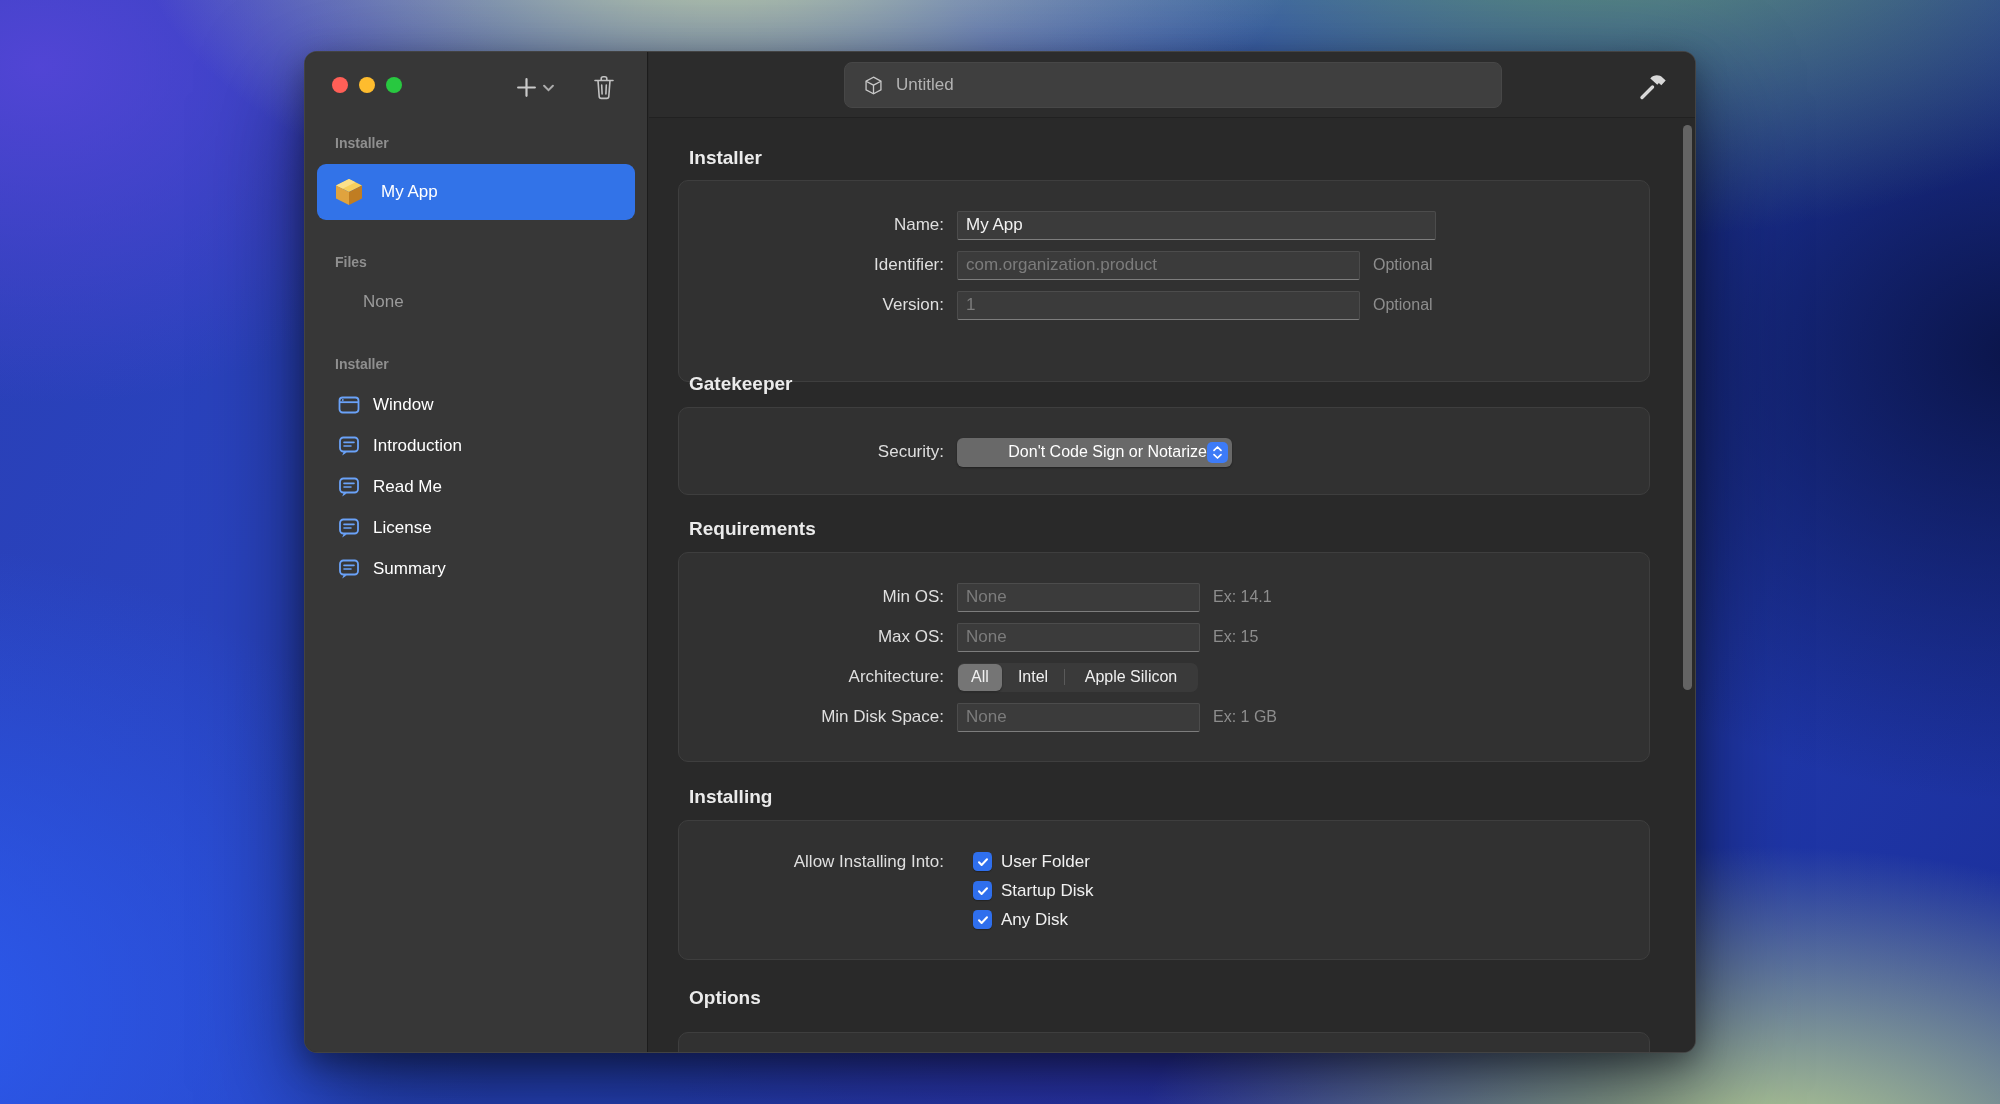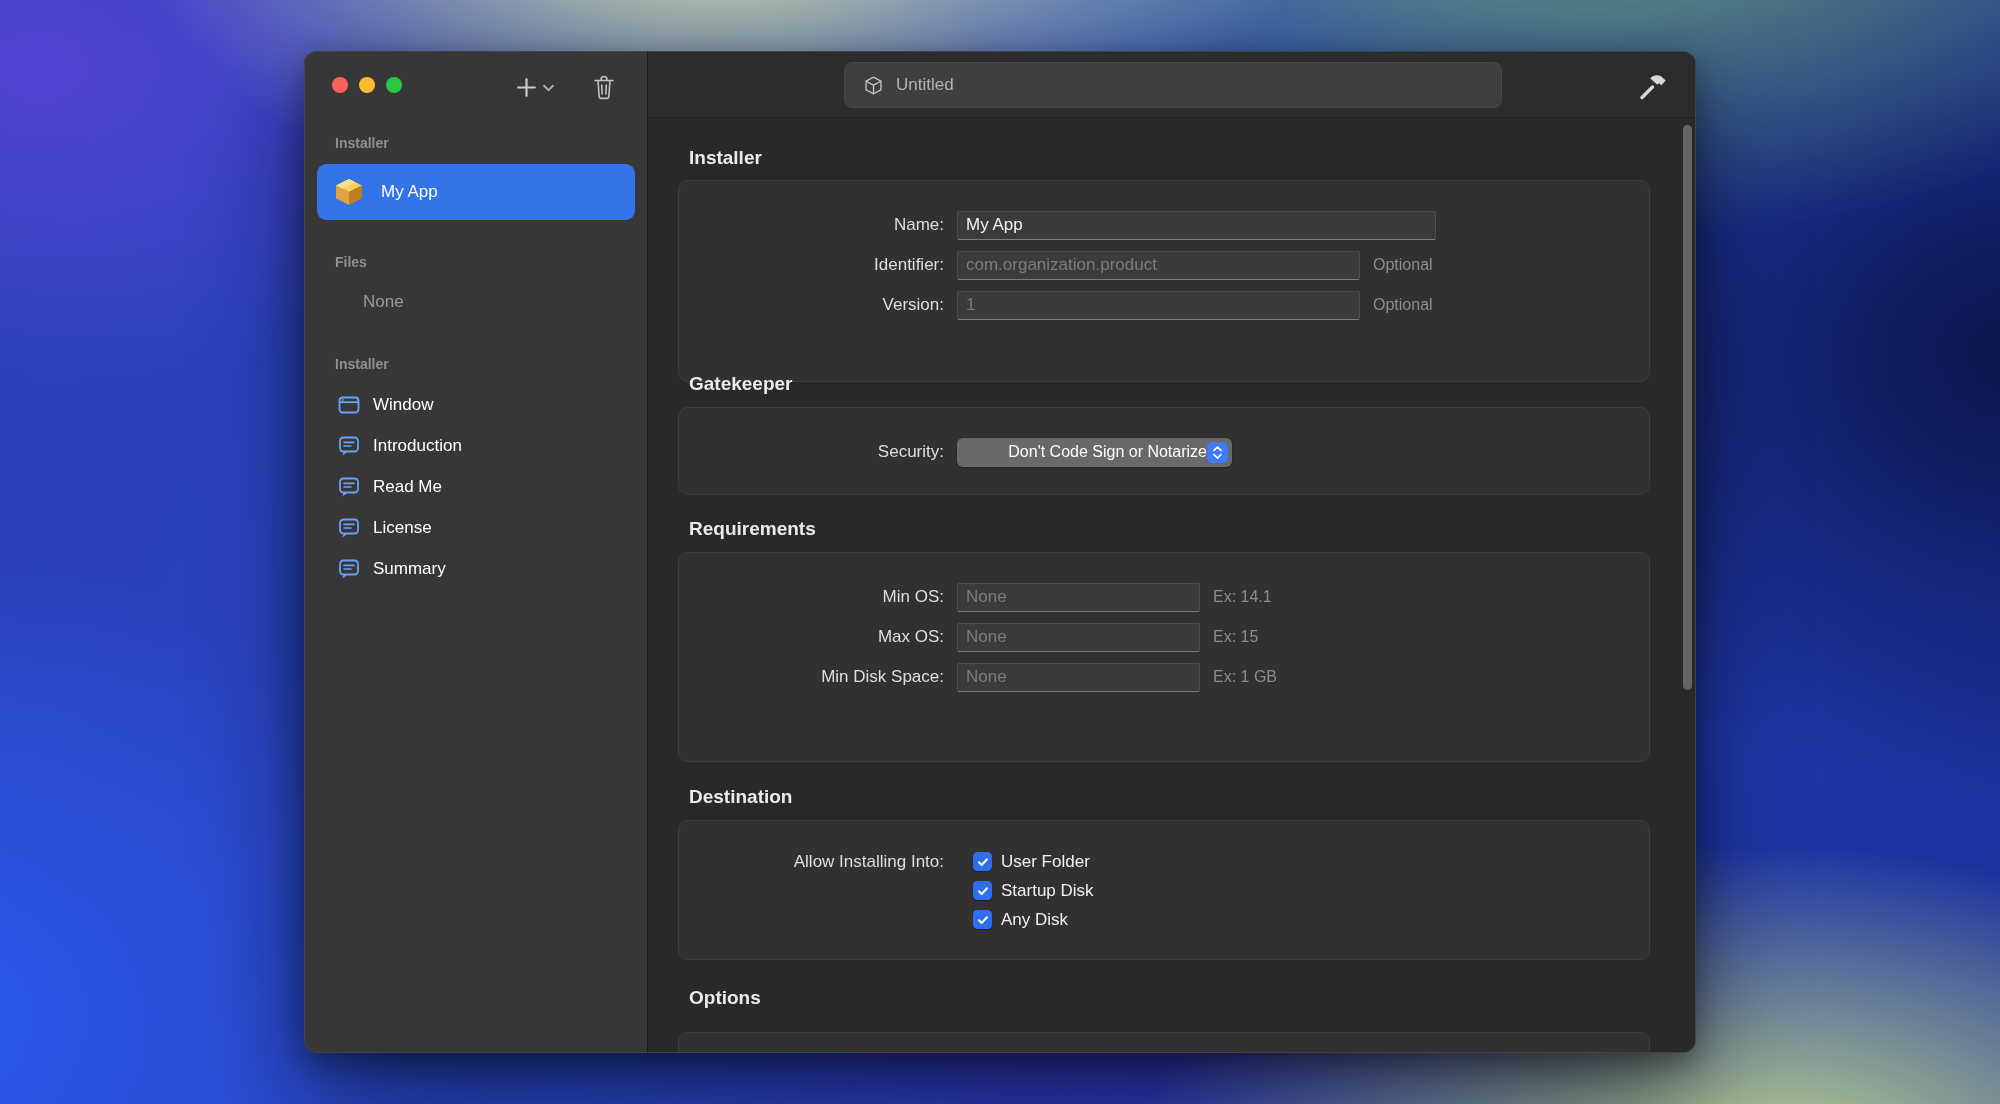--- a/index.html
+++ b/index.html
@@ -258,27 +258,36 @@
             <div class="form-label">Min OS:</div>
             <input class="tf tf-sm" type="text" placeholder="None" style="">
             <span class="note">Ex: 14.1</span>
           </div>
           <div class="form-row">
             <div class="form-label">Max OS:</div>
             <input class="tf tf-sm" type="text" placeholder="None" style="">
             <span class="note">Ex: 15</span>
           </div>
           <div class="form-row">
+            <div class="form-label">Architecture:</div>
+            <div class="segmented">
+              <button class="seg seg-all selected">All</button>
+              <button class="seg seg-intel">Intel</button>
+              <span class="seg-sep"></span>
+              <button class="seg seg-as">Apple Silicon</button>
+            </div>
+          </div>
+          <div class="form-row">
             <div class="form-label">Min Disk Space:</div>
             <input class="tf tf-sm" type="text" placeholder="None" style="">
             <span class="note">Ex: 1 GB</span>
           </div>
         </div>
 
-        <div class="section-heading h-destination">Destination</div>
+        <div class="section-heading h-destination">Installing</div>
         <div class="group-box box-destination">
           <div class="dest-row">
             <div class="form-label">Allow Installing Into:</div>
             <div class="check-col">
               <div class="check-row">
                 <span class="checkbox">
                   <svg width="14" height="14" viewBox="0 0 14 14">
                       <path d="M3 7.3l2.6 2.7L11 4.3" stroke="#fff" stroke-width="2" fill="none" stroke-linecap="round" stroke-linejoin="round"></path>
                     </svg>
                 </span>

